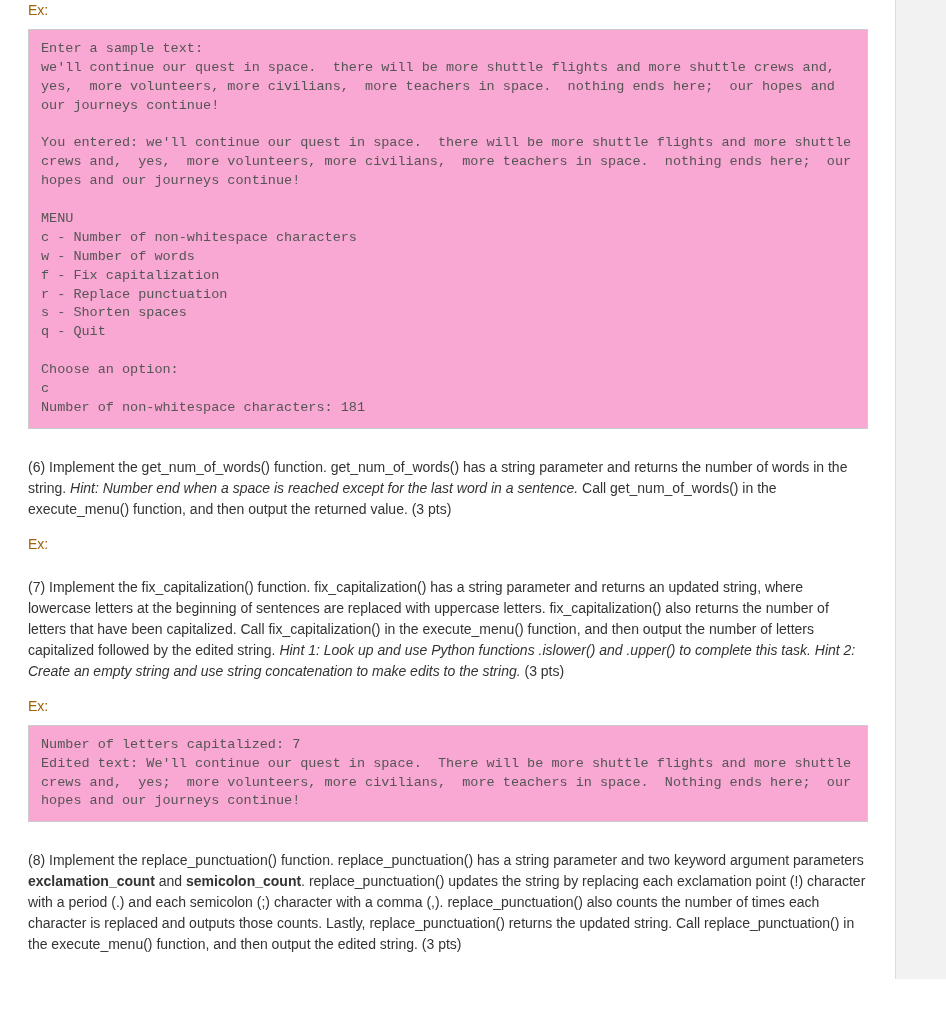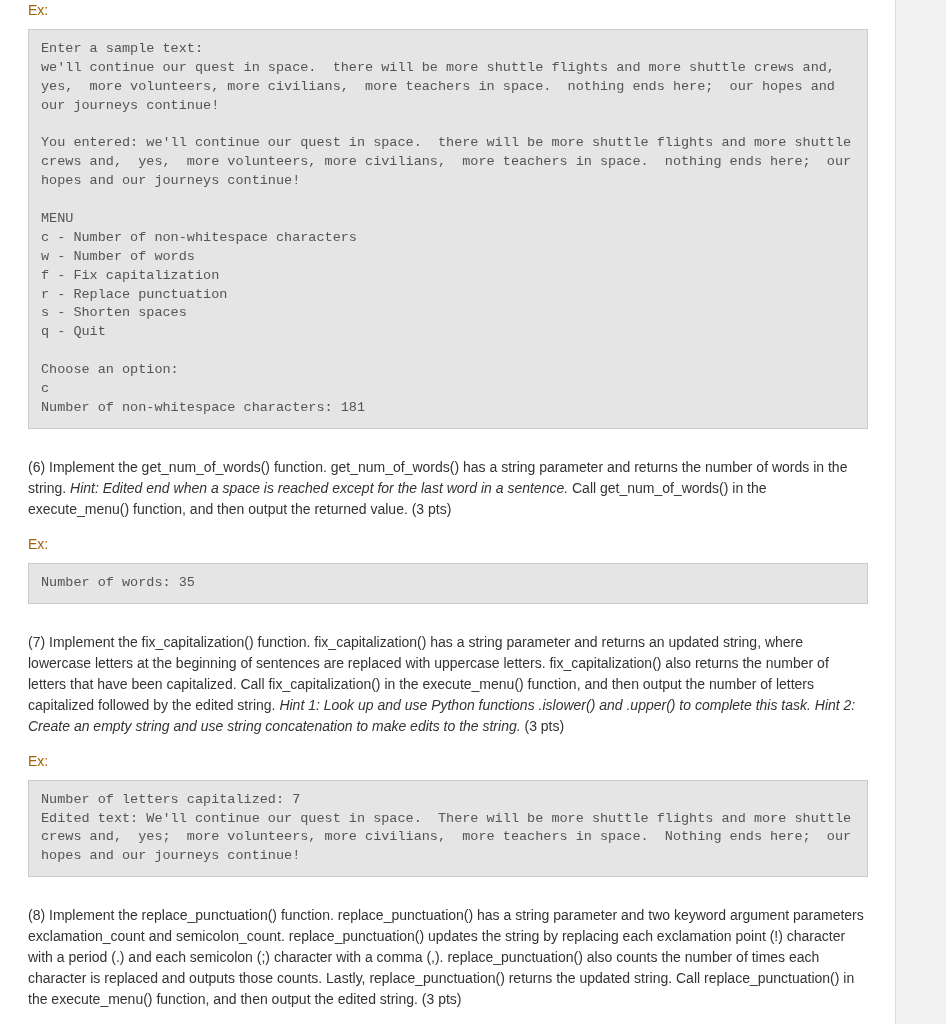--- a/index.html
+++ b/index.html
@@ -24,40 +24,40 @@
     height: 100%;
     background: #f2f2f2;
     border-left: 1px solid #dcdcdc;
   }
   .content {
     margin-right: 50px;
     padding: 0 28px 20px 28px;
     box-sizing: border-box;
   }
   pre.code {
-    background: #e5e5e5;
+    background: #f9a8d4;
     border: 1px solid #ccc;
     padding: 10px 12px;
     font-family: "Courier New", Courier, monospace;
     font-size: 13.5px;
     line-height: 1.4;
     color: #555;
     white-space: pre-wrap;
     word-wrap: break-word;
     margin: 8px 0 28px 0;
   }
   p.ex {
     margin: 14px 0 6px 0;
     color: #a16207;
   }
   p.para {
     margin: 0 0 4px 0;
   }
   .italic { font-style: italic; }
-  b { font-weight: normal; }
+  b { font-weight: bold; }
   .section {
     margin-top: 22px;
   }
 </style>
 </head>
 <body>
 
 <div class="page">
   <div class="right-rail"></div>
   <div class="content">
@@ -75,24 +75,23 @@
 r - Replace punctuation
 s - Shorten spaces
 q - Quit
 
 Choose an option:
 c
 Number of non-whitespace characters: 181</pre>
 
     <div class="section">
       <p class="para">
-        <span>(6) Implement the get_num_of_words() function. get_num_of_words() has a string parameter and returns the number of words in the string. </span><span class="italic">Hint: Edited end when a space is reached except for the last word in a sentence.</span><span> Call get_num_of_words() in the execute_menu() function, and then output the returned value. (3 pts)</span>
+        <span>(6) Implement the get_num_of_words() function. get_num_of_words() has a string parameter and returns the number of words in the string. </span><span class="italic">Hint: Number end when a space is reached except for the last word in a sentence.</span><span> Call get_num_of_words() in the execute_menu() function, and then output the returned value. (3 pts)</span>
       </p>
       <p class="ex">Ex:</p>
-      <pre class="code">Number of words: 35</pre>
     </div>
 
     <div class="section">
       <p class="para">
         <span>(7) Implement the fix_capitalization() function. fix_capitalization() has a string parameter and returns an updated string, where lowercase letters at the beginning of sentences are replaced with uppercase letters. fix_capitalization() also returns the number of letters that have been capitalized. Call fix_capitalization() in the execute_menu() function, and then output the number of letters capitalized followed by the edited string. </span><span class="italic">Hint 1: Look up and use Python functions .islower() and .upper() to complete this task. Hint 2: Create an empty string and use string concatenation to make edits to the string.</span><span> (3 pts)</span>
       </p>
       <p class="ex">Ex:</p>
       <pre class="code">Number of letters capitalized: 7
 Edited text: We'll continue our quest in space.  There will be more shuttle flights and more shuttle crews and,  yes;  more volunteers, more civilians,  more teachers in space.  Nothing ends here;  our hopes and our journeys continue!</pre>
     </div>

